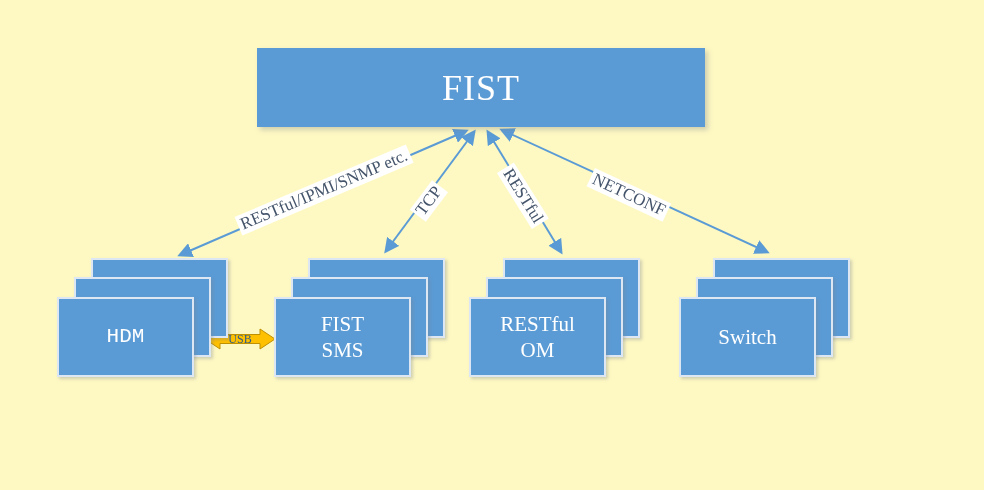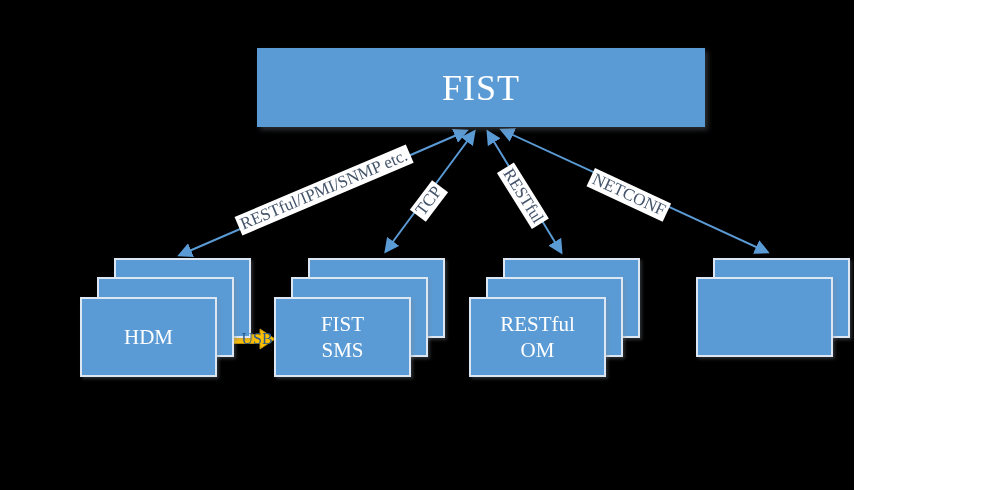--- a/index.html
+++ b/index.html
@@ -1,30 +1,30 @@
 <!DOCTYPE html>
 <html><head>
 <meta charset="utf-8">
 <style>
   html,body { margin:0; padding:0; background:#ffffff; }
   .canvas {
-    position:relative; width:854px; height:490px; background:#000000;
+    position:relative; width:984px; height:490px; background:#fef9c3;
     overflow:hidden; font-family:"Liberation Serif", serif;
   }
   svg.layer { position:absolute; left:0; top:0; width:984px; height:490px; }
 
   .fist-box {
     position:absolute; left:257px; top:48px; width:448px; height:79px;
     background:#5b9bd5; display:flex; align-items:center; justify-content:center;
     box-shadow:3px 3px 5px rgba(120,130,140,0.35);
   }
   .fist-label { color:#ffffff; font-size:36px; letter-spacing:1px; }
 
   .stack { position:absolute; top:258px; width:175px; height:122px; }
-  .stack-1 { left:80px; }
+  .stack-1 { left:57px;font-family:Liberation Mono, monospace; }
   .stack-2 { left:274px; }
   .stack-3 { left:469px; }
   .stack-4 { left:679px; }
   .card {
     position:absolute; width:137px; height:80px; background:#5b9bd5;
     border:2px solid #dde7f3; box-sizing:border-box;
     box-shadow:2px 2px 3px rgba(120,130,140,0.35);
   }
   .card.back2 { left:34px; top:0; }
   .card.back1 { left:17px; top:19px; }
@@ -33,23 +33,23 @@
     color:#ffffff; font-size:21px; line-height:1.25; white-space:pre-line;
     text-align:center;
   }
 
   .conn-label {
     position:absolute; transform:translate(-50%,-50%) rotate(var(--r));
     background:#ffffff; color:#44546a; font-size:17px; white-space:nowrap;
     padding:0 3px;
   }
   .usb-label {
-    position:absolute; left:257px; top:339px;
+    position:absolute; left:240px; top:339px;
     transform:translate(-50%,-50%);
-    color:#2e5c8a; font-size:16px; white-space:nowrap;
+    color:#2e5c8a; font-size:12px; white-space:nowrap;
   }
 </style>
 </head>
 <body>
 
 <div class="canvas">
 
   <svg class="layer" viewBox="0 0 984 490">
     <defs>
       <marker id="ah" viewBox="0 0 10 10" refX="8" refY="5" markerWidth="7.5" markerHeight="7.5" orient="auto-start-reverse">
@@ -90,20 +90,23 @@
     <div class="card back1"></div>
     <div class="card front">
       <span class="node-label">RESTful
 OM</span>
     </div>
   </div>
 
   <div class="stack stack-4">
     <div class="card back2"></div>
     <div class="card back1"></div>
+    <div class="card front">
+      <span class="node-label">Switch</span>
+    </div>
   </div>
 
   <div class="conn-label" style="left:324px; top:190px; --r:-23deg;">RESTful/IPMI/SNMP  etc.</div>
   <div class="conn-label" style="left:429px; top:201px; --r:-53deg;">TCP</div>
   <div class="conn-label" style="left:523px; top:196px; --r:58deg;">RESTful</div>
   <div class="conn-label" style="left:629px; top:195px; --r:25deg;">NETCONF</div>
 
   <div class="usb-label">USB</div>
 
 </div>

